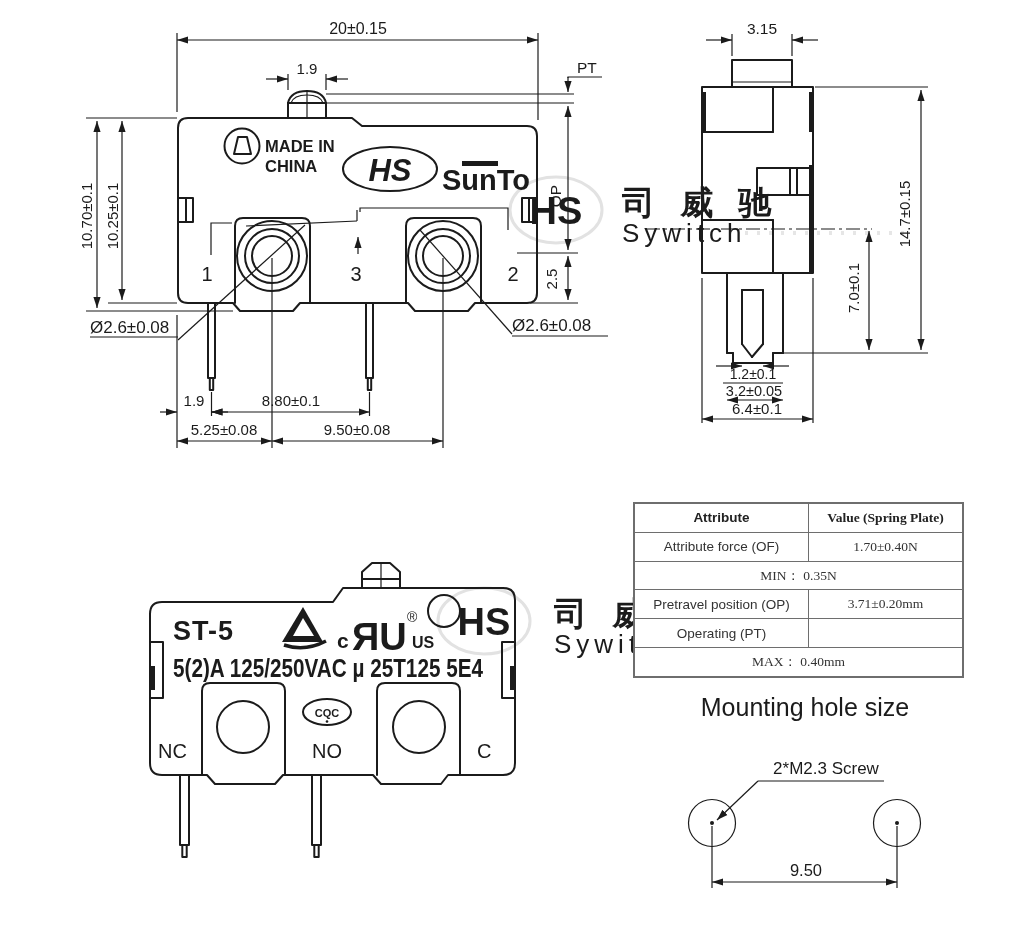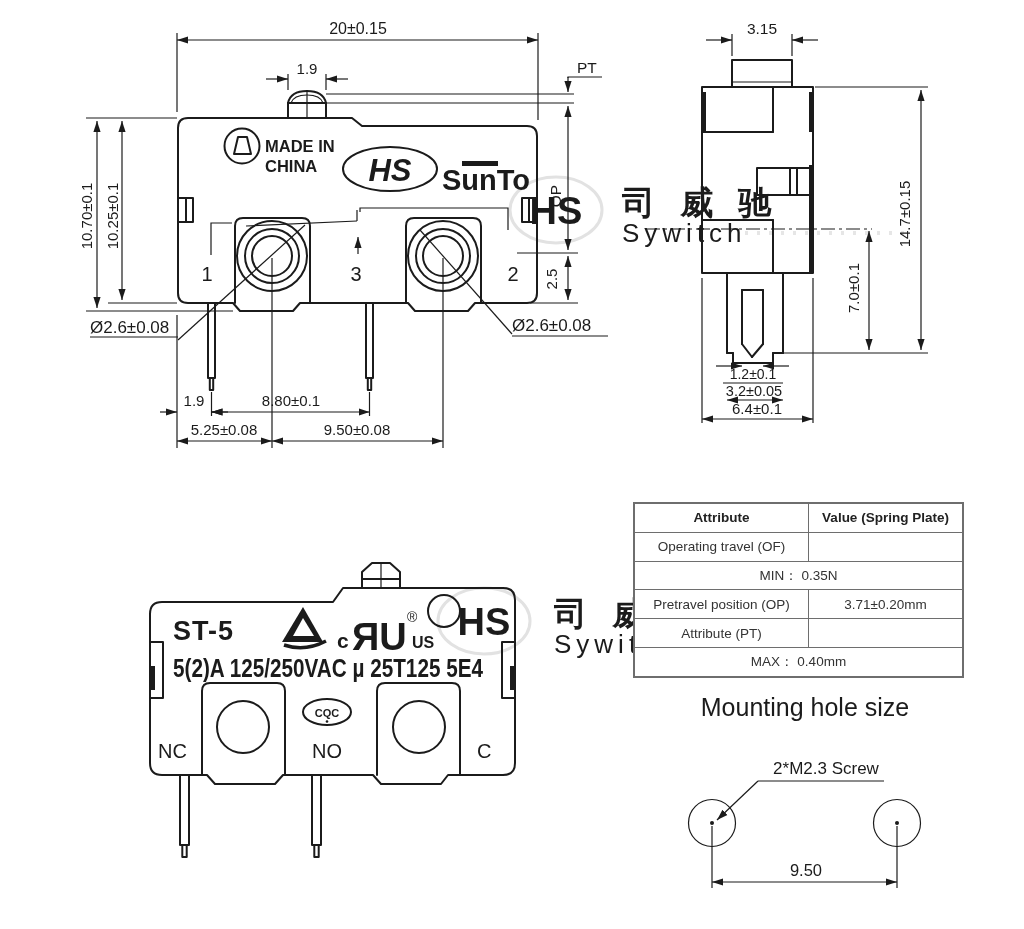--- a/index.html
+++ b/index.html
@@ -11,21 +11,21 @@
   .thin{stroke:#1b1b1b;stroke-width:1.2;fill:none;}
   .dim{stroke:#1b1b1b;stroke-width:1.2;fill:none;}
   .wm{fill:#e4e4e4;}
   .wmln{stroke:#e2e2e2;fill:none;}
   .spec-table{position:absolute;left:633px;top:463px;width:331px;height:176px;box-sizing:border-box;
       border:2px solid #6e6e6e;background:#fff;color:#333;font-size:13.5px;display:flex;flex-direction:column;margin-top:39px;}
   .spec-row{display:flex;flex:1;border-top:1px solid #6e6e6e;}
   .spec-row:first-child{border-top:none;font-weight:bold;color:#222;}
   .spec-c1{width:174px;box-sizing:border-box;border-right:1px solid #6e6e6e;
       display:flex;align-items:center;justify-content:center;text-align:center;}
-  .spec-c2{flex:1;display:flex;align-items:center;justify-content:center;}
+  .spec-c2{flex:1;display:flex;align-items:center;justify-content:center;font-family:Liberation Serif, serif;}
 </style>
 </head>
 <body>
 
 <div class="page">
 
 <svg class="draw" width="1024" height="929" viewBox="0 0 1024 929">
   <defs>
     <marker id="ae" markerUnits="userSpaceOnUse" markerWidth="13" markerHeight="10" refX="11" refY="5" orient="auto">
       <path d="M0,1.4 L11,5 L0,8.6 Z" fill="#1b1b1b"></path>
@@ -326,30 +326,31 @@
     <text x="806" y="876" font-size="16.5" text-anchor="middle">9.50</text>
   </g>
 </svg>
 
 <div class="spec-table">
   <div class="spec-row">
     <div class="spec-c1">Attribute</div>
     <div class="spec-c2">Value (Spring Plate)</div>
   </div>
   <div class="spec-row">
-    <div class="spec-c1">Operating travel (OF)</div>
+    <div class="spec-c1">Attribute force (OF)</div>
+    <div class="spec-c2">1.70±0.40N</div>
   </div>
   <div class="spec-row">
     <div class="spec-c2">MIN： 0.35N</div>
   </div>
   <div class="spec-row">
     <div class="spec-c1">Pretravel position (OP)</div>
     <div class="spec-c2">3.71±0.20mm</div>
   </div>
   <div class="spec-row">
-    <div class="spec-c1">Attribute (PT)</div>
+    <div class="spec-c1">Operating (PT)</div>
   </div>
   <div class="spec-row">
     <div class="spec-c2">MAX： 0.40mm</div>
   </div>
 </div>
 
 </div>
 
 </body></html>

